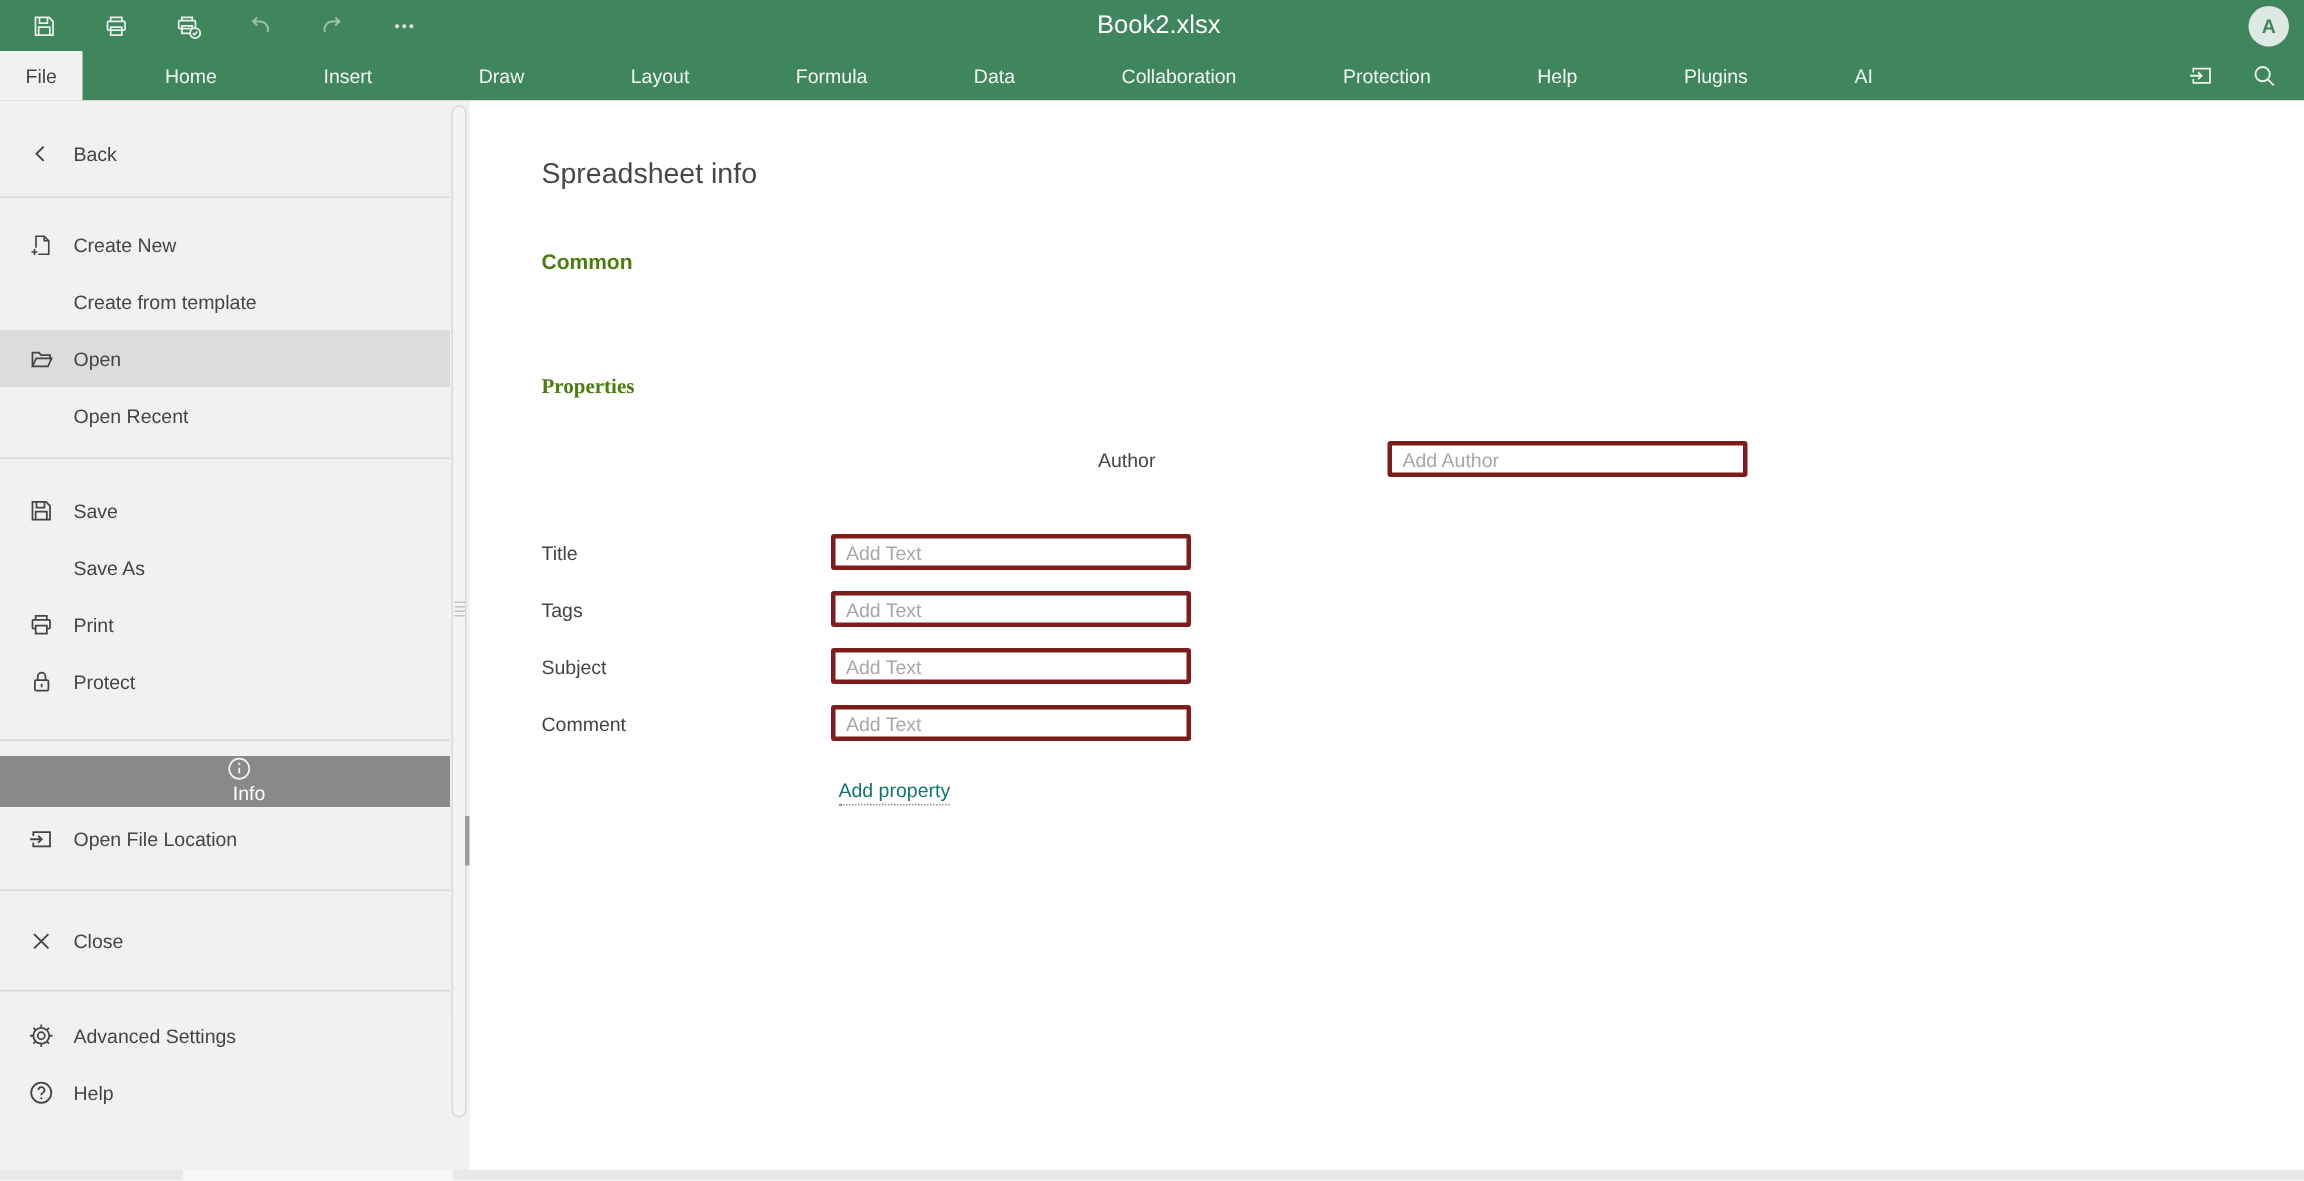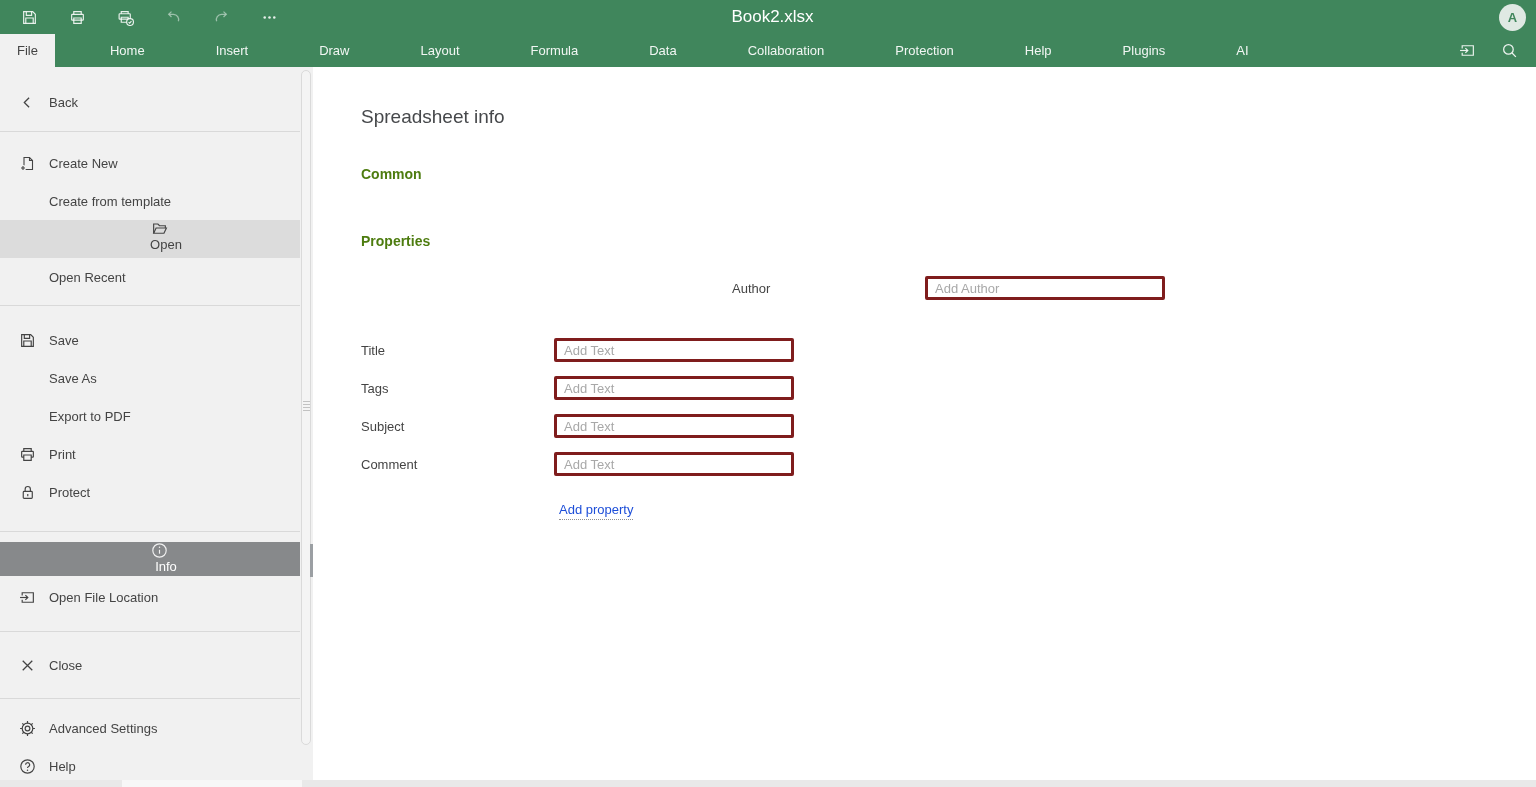--- a/index.html
+++ b/index.html
@@ -27,21 +27,21 @@
 
   
   .bodyrow { display:flex; height:720px; }
 
   
   .sidebar { width:300px; background:#f1f1f1; padding-top:16px; font-size:13px; flex:none; }
   .sitem { height:38px; display:flex; align-items:center; padding-left:19px; cursor:pointer; }
   .sitem .sicon { width:17px; height:17px; flex:none; display:flex; align-items:center; justify-content:center; color:#444; }
   .sitem .sicon svg { width:17px; height:17px; }
   .sitem .slabel { margin-left:13px; color:#444; }
-  .sitem.hovered { background:#dcdcdc;flex-direction:column; }
+  .sitem.hovered { background:#dcdcdc; }
   .sitem.selected { background:#87898b; height:34px; margin:2px 0;flex-direction:column; }
   .sitem.selected .slabel { color:#fff; }
   .sitem.selected .sicon { color:#f2f2f2; }
   .sep { height:1px; background:#d9d9d9; }
   .sep.s1 { margin:10px 0 12px 0; }
   .sep.s2 { margin:9px 0 15px 0; }
   .sep.s3 { margin:20px 0 10px 0; }
   .sep.s4 { margin:15px 0 14px 0; }
   .sep.s5 { margin:14px 0 10px 0; }
 
@@ -51,31 +51,31 @@
                     background:#f4f4f4; border:1px solid #dadada; border-radius:5px; }
   .divider .grip { position:absolute; top:334px; left:3px; width:7px; }
   .divider .grip i { display:block; height:1px; background:#c2c2c2; margin-bottom:2px; }
   .divider .thumb { position:absolute; top:477px; right:0; width:3px; height:33px; background:#9b9fa3; }
 
   
   .main { flex:1; background:#fff; padding:39px 0 0 48px; }
   .page-title { font-size:19px; font-weight:400; color:#46484b; }
   .section-h { font-size:14px; font-weight:bold; color:#4d7c0f; }
   .section-h.common { margin-top:38px; }
-  .section-h.props { margin-top:51px; }
+  .section-h.props { margin-top:69px;font-family:Liberation Serif, serif; }
   .form { margin-top:27px; }
   .frow { display:flex; align-items:center; margin-bottom:14px; }
   .frow .flabel { width:193px; font-size:13px; color:#444; flex:none; }
   .frow input { width:240px; height:24px; border:3px solid #7f1d1d; border-radius:2px;
                 padding:0 7px; font-size:13px; color:#444; background:#fff; outline:none;
                 font-family:"Liberation Sans","DejaVu Sans",sans-serif; }
   .frow input::placeholder { color:#a8a8a8; opacity:1; }
   .frow.gap-after { margin-bottom:38px;justify-content:center; }
   .addprop-wrap { margin-left:198px; margin-top:24px; }
-  .addprop { display:inline-block; font-size:13px; color:#1d4ed8; padding-bottom:2px;
+  .addprop { display:inline-block; font-size:13px; color:#0f766e; padding-bottom:2px;
              border-bottom:1px dotted #8f8f8f; cursor:pointer; }
 
   
   .hscroll { position:absolute; left:0; bottom:0; width:1536px; height:7px; background:#e9e9e9; }
   .hscroll .hthumb { position:absolute; left:122px; top:0; width:180px; height:7px; background:#f7f7f7; }
 </style>
 </head>
 <body>
 
 <div class="app">
@@ -217,24 +217,20 @@
           </svg>
         </span>
         <span class="slabel">Save</span>
       </div>
 
       <div class="sitem">
         <span class="sicon"></span>
         <span class="slabel">Save As</span>
       </div>
 
-      <div class="sitem">
-        <span class="sicon"></span>
-        <span class="slabel">Export to PDF</span>
-      </div>
 
       <div class="sitem">
         <span class="sicon">
           <svg viewBox="0 0 16 16" fill="none" stroke="currentColor" stroke-width="1.1">
             <path d="M4.5 5 V2.5 h7 V5"></path>
               <rect x="2.5" y="5" width="11" height="5.5" rx="0.6"></rect>
               <path d="M4.5 8.5 h7 v5 h-7 z" fill="#f1f1f1"></path>
           </svg>
         </span>
         <span class="slabel">Print</span>

